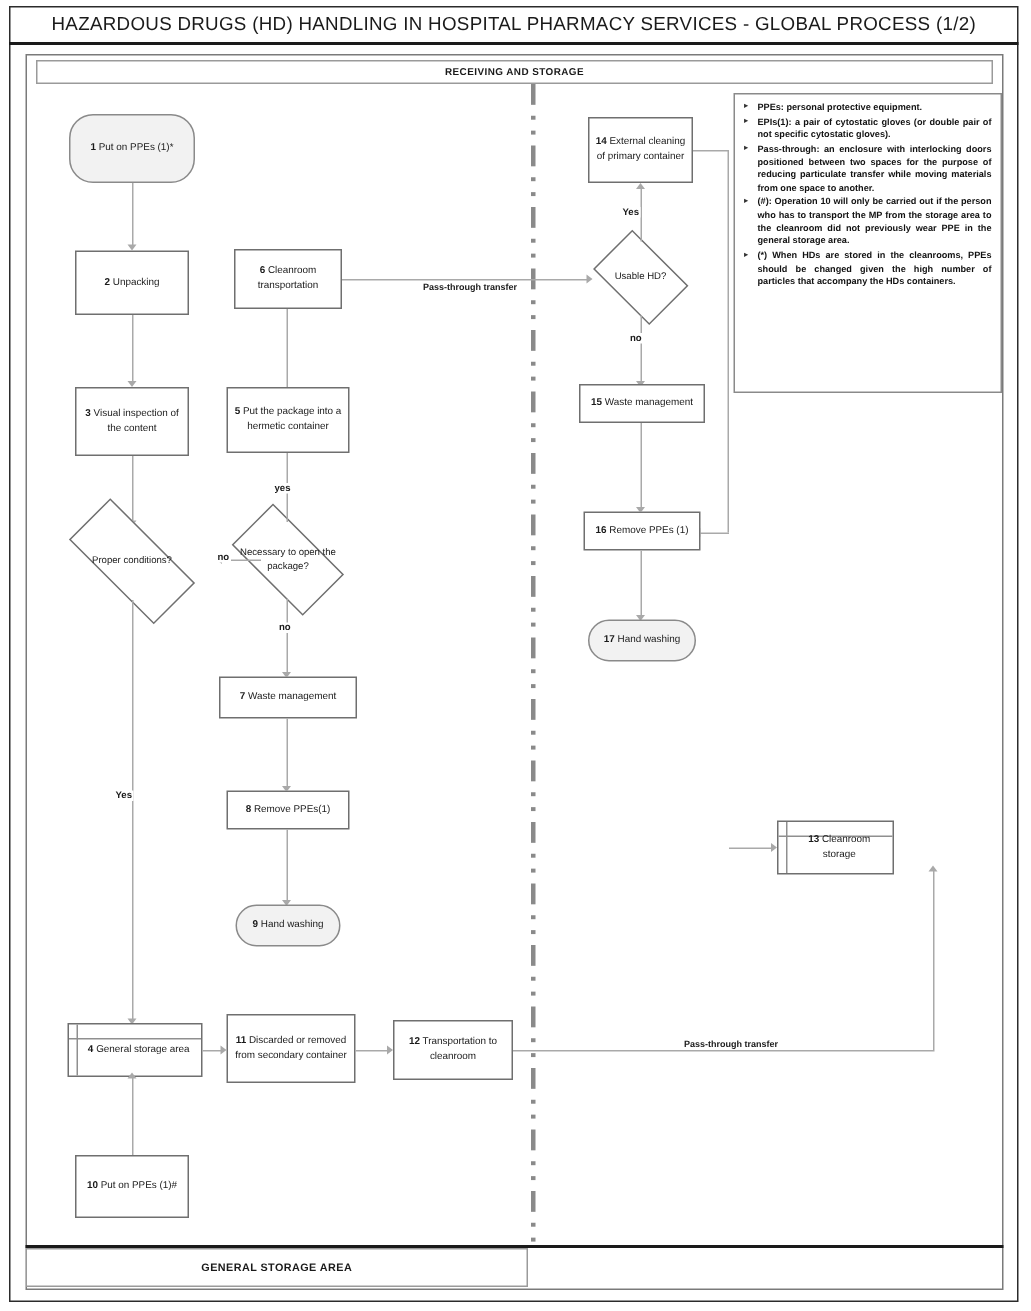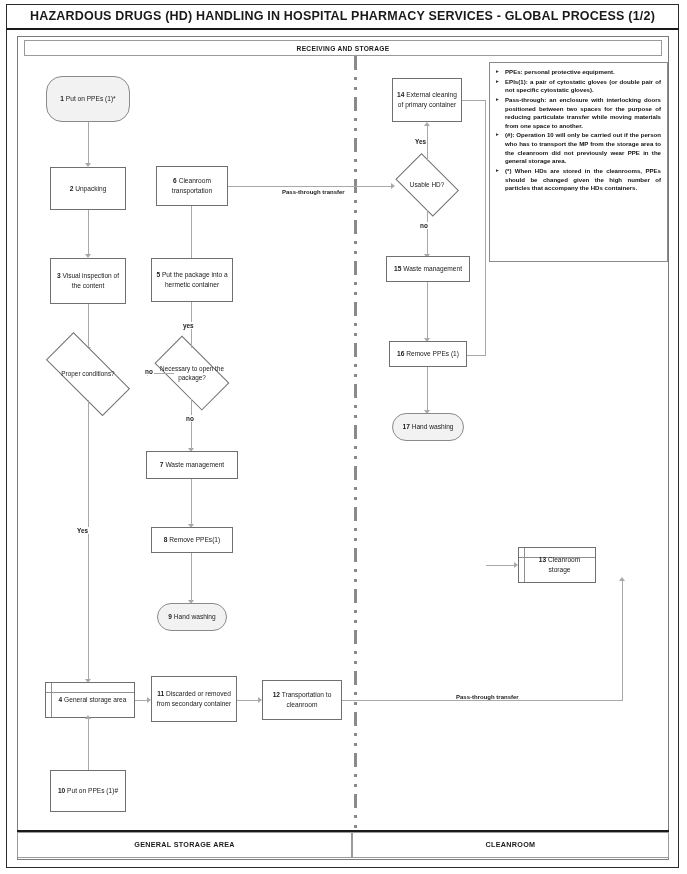--- a/index.html
+++ b/index.html
@@ -3,21 +3,21 @@
 <meta charset="utf-8">
 <style>
   html,body{margin:0;padding:0;background:#ffffff;}
   body{width:687px;height:874px;font-family:"Liberation Sans",sans-serif;color:#1a1a1a;}
   #page{position:relative;width:687px;height:874px;overflow:hidden;background:#fff;}
 
   
   .outer-frame{position:absolute;left:6px;top:4px;width:673px;height:864px;border:1px solid #2b2b2b;box-sizing:border-box;}
   .title-bar{position:absolute;left:6px;top:4px;width:673px;height:26px;border-bottom:2px solid #1a1a1a;box-sizing:border-box;
              display:flex;align-items:center;justify-content:center;}
-  .title-bar span{font-size:12.5px;font-weight:bold;letter-spacing:.2px;text-align:right;}
+  .title-bar span{font-size:12.5px;font-weight:normal;letter-spacing:.2px;text-align:right;}
 
   .diagram-frame{position:absolute;left:17px;top:36px;width:652px;height:824px;border:1px solid #7a7a7a;box-sizing:border-box;}
 
   .band-top{position:absolute;left:24px;top:40px;width:638px;height:16px;border:1px solid #9a9a9a;box-sizing:border-box;
             display:flex;align-items:center;justify-content:center;background:#fff;}
   .band-top span{font-size:6.6px;font-weight:bold;letter-spacing:.3px;}
 
   .footer-rule{position:absolute;left:17px;top:830px;width:652px;height:0;border-top:2px solid #1a1a1a;}
   .band-bot{position:absolute;top:832px;height:26px;border:1px solid #9a9a9a;box-sizing:border-box;background:#fff;
             display:flex;align-items:center;justify-content:center;text-align:center;}
@@ -265,17 +265,14 @@
       <li>Pass-through: an enclosure with interlocking doors positioned between two spaces for the purpose of reducing particulate transfer while moving materials from one space to another.</li>
       <li>(#): Operation 10 will only be carried out if the person who has to transport the MP from the storage area to the cleanroom did not previously wear PPE in the general storage area.</li>
       <li>(*) When HDs are stored in the cleanrooms, PPEs should be changed given the high number of particles that accompany the HDs containers.</li>
     </ul>
   </div>
 
   <div class="footer-rule"></div>
   <div class="band-bot left">
     <span>GENERAL STORAGE AREA</span>
   </div>
-  <div class="band-bot right">
-    <span>CLEANROOM</span>
-  </div>
 
 </div>
 
 </body></html>

